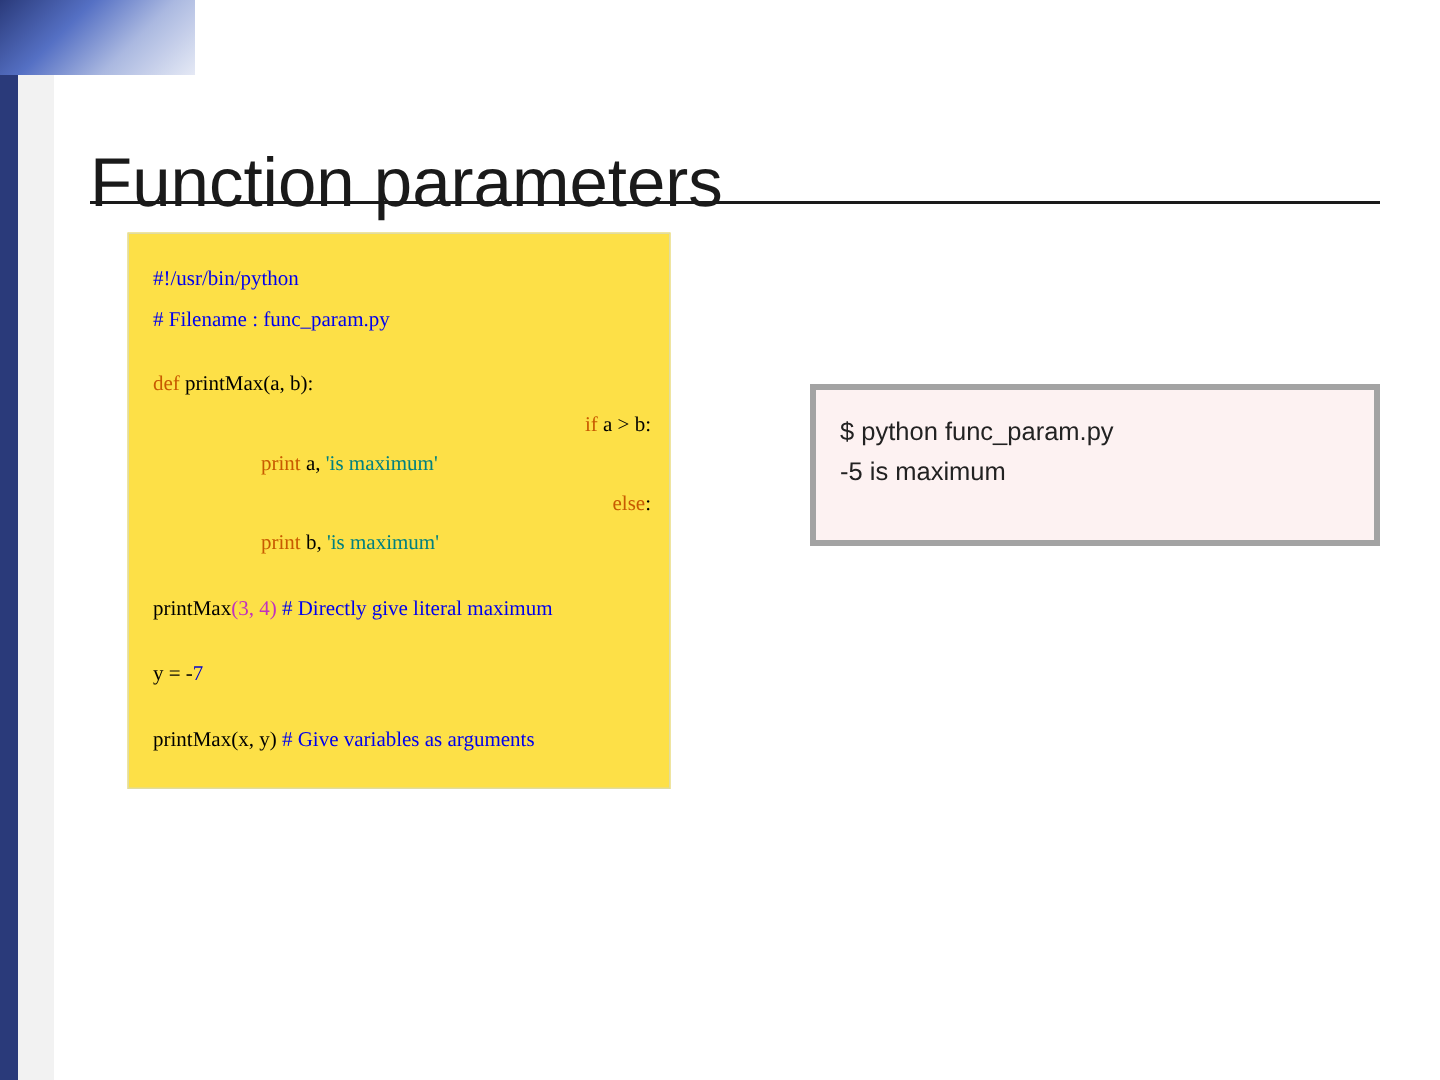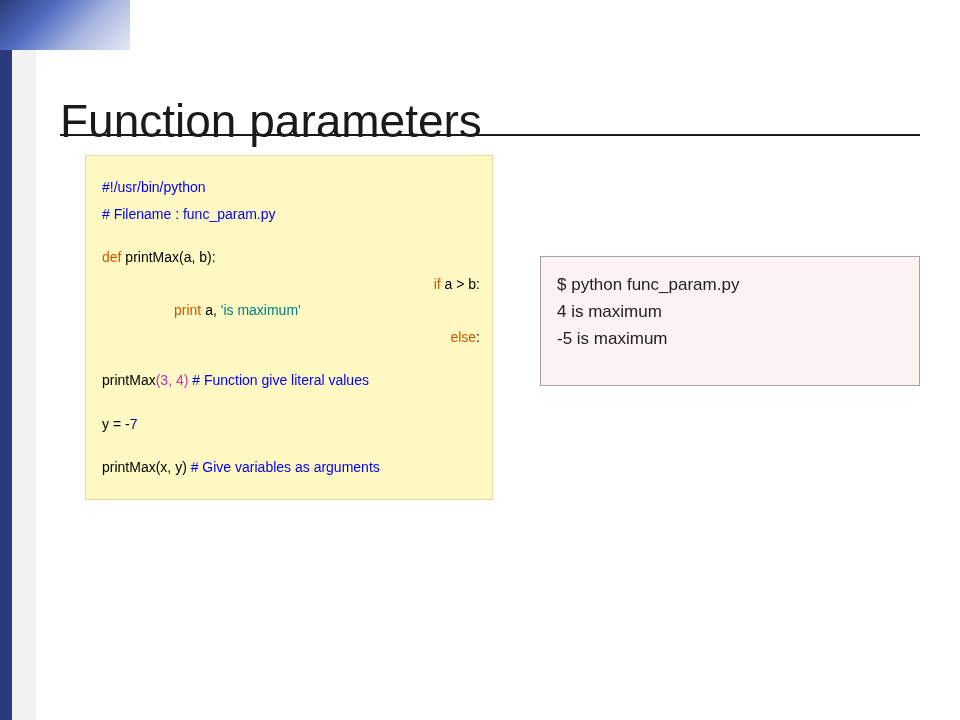--- a/index.html
+++ b/index.html
@@ -45,35 +45,35 @@
     top: 134px;
     left: 60px;
     width: 860px;
     height: 2px;
     background: #1a1a1a;
   }
   .code-box {
     position: absolute;
     top: 155px;
     left: 85px;
-    width: 408px;
-    background: #fef9c3;
+    width: 362px;
+    background: #fde047;
     border: 1px solid #e0dca0;
     padding: 18px 12px 18px 16px;
-    font-family: Liberation Sans, sans-serif;
+    font-family: Liberation Serif, serif;
     font-size: 14px;
     line-height: 1.9;
   }
   .output-box {
     position: absolute;
     top: 256px;
     left: 540px;
     width: 380px;
     background: #fdf2f2;
-    border: 1px solid #a3a3a3;
+    border: 4px solid #a3a3a3;
     padding: 14px 16px 32px 16px;
     font-family: Arial, Helvetica, sans-serif;
     font-size: 17px;
     line-height: 1.6;
     color: #222;
   }
   .c-blue { color: #0000ee; }
   .c-orange { color: #c85a00; }
   .c-black { color: #000; margin-top: 28px; }
   .c-teal { color: #008080; }
@@ -104,31 +104,33 @@
   </div>
   <div class="ind1">
     <span class="c-orange">if </span><span class="c-black">a &gt; b:</span>
   </div>
   <div class="ind2">
     <span class="c-orange">print </span><span class="c-black">a, </span><span class="c-teal">'is maximum'</span>
   </div>
   <div class="ind1">
     <span class="c-orange">else</span><span class="c-black">:</span>
   </div>
+  <div class="ind2">
+    <span class="c-orange">print </span><span class="c-black">b, </span><span class="c-teal">'is maximum'</span>
+  </div>
   <div class="blank"></div>
   <div>
-    <span class="c-black">printMax</span><span class="c-magenta">(3, 4) </span><span class="c-blue"># Function give literal values</span>
+    <span class="c-black">printMax</span><span class="c-magenta">(3, 4) </span><span class="c-blue"># Directly give literal maximum</span>
   </div>
   <div class="blank"></div>
   <div>
     <span class="c-black">y = -</span><span class="c-hexlit">7</span>
   </div>
   <div class="blank"></div>
   <div>
     <span class="c-black">printMax</span><span class="c-black">(x, y) </span><span class="c-blue"># Give variables as arguments</span>
   </div>
 </div>
 
 <div class="output-box">
   <div>$ python func_param.py</div>
-  <div>4 is maximum</div>
   <div>-5 is maximum</div>
 </div>
 
 </body></html>

